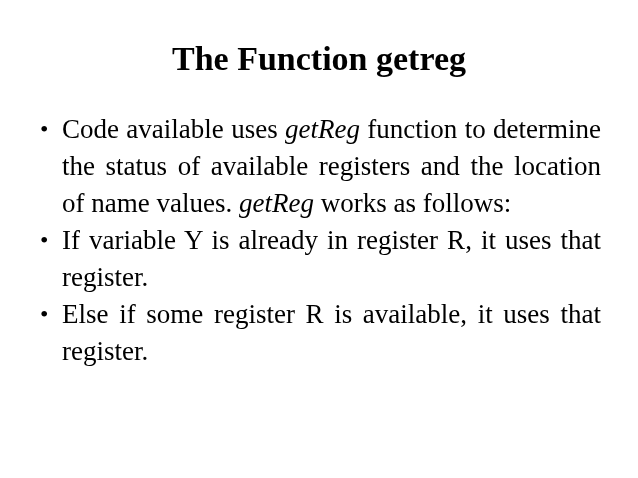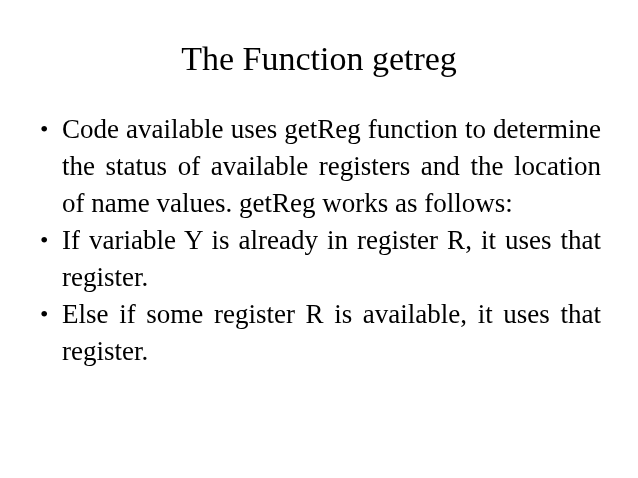--- a/index.html
+++ b/index.html
@@ -16,21 +16,21 @@
     overflow: hidden;
     box-sizing: border-box;
     color: #000000;
   }
   .title {
     margin: 0;
     padding-top: 41px;
     text-align: center;
     font-size: 34px;
     line-height: 36px;
-    font-weight: normal;
+    font-weight: bold;
     color: #000000;
   }
   .bullets {
     list-style: none;
     margin: 34px 0 0 0;
     padding: 0 37px 0 40px;
   }
   .bullets li {
     position: relative;
     padding-left: 22px;
@@ -40,20 +40,21 @@
     color: #000000;
   }
   .bullets li .dot {
     position: absolute;
     left: 0;
     top: 0;
     font-size: 24px;
     line-height: 37px;
   }
   .italic {
+    font-style: italic;
   }
 </style>
 </head>
 <body>
 
 <div class="slide">
   <h1 class="title">The Function getreg</h1>
   <ul class="bullets">
       <li><span class="dot">•</span><span>Code available uses </span><span class="italic">getReg</span><span> function to determine the status of available registers and the location of name values. </span><span class="italic">getReg</span><span> works as follows:</span></li>
       <li><span class="dot">•</span><span>If variable Y is already in register R, it uses that register.</span></li>

